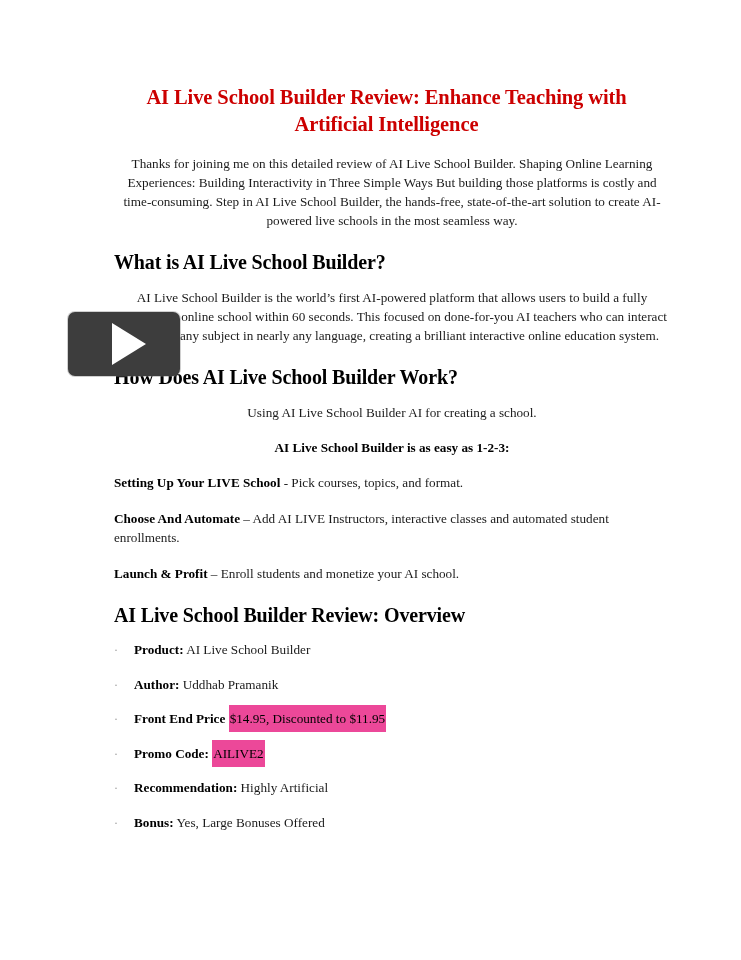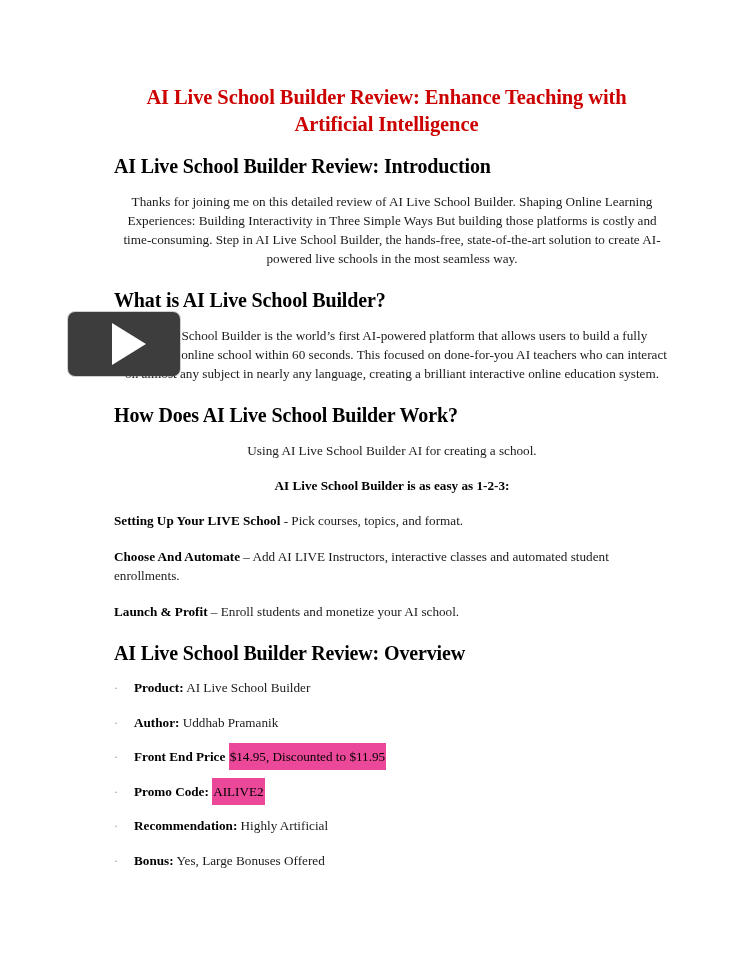--- a/index.html
+++ b/index.html
@@ -138,21 +138,20 @@
 </style>
 </head>
 <body>
 
 <div class="page">
 
   <div class="content">
 
     <h1 class="doc-title">AI Live  School Builder Review: Enhance Teaching with Artificial Intelligence</h1>
 
-    <h2 class="h2">AI Live School Builder Review: Introduction</h2>
 
     <p class="para">Thanks for joining  me on this detailed review of AI Live School Builder. Shaping Online Learning Experiences:  Building Interactivity in Three Simple Ways But building those platforms is costly and  time-consuming. Step in AI Live  School Builder, the hands-free, state-of-the-art solution to create AI-powered live schools in the most seamless way.</p>
 
     <h2 class="h2 gap-top">What is AI Live School  Builder?</h2>
 
     <p class="para">AI Live School Builder is the  world’s first AI-powered platform that allows users  to build a fully functioning online school within 60 seconds. This focused on done-for-you AI teachers who can interact on almost any subject in nearly any language, creating a  brilliant interactive online education system.</p>
 
     <h2 class="h2 gap-top">How Does AI Live School Builder Work?</h2>
 
     <p class="para">Using  AI Live School Builder AI for creating a school.</p>

